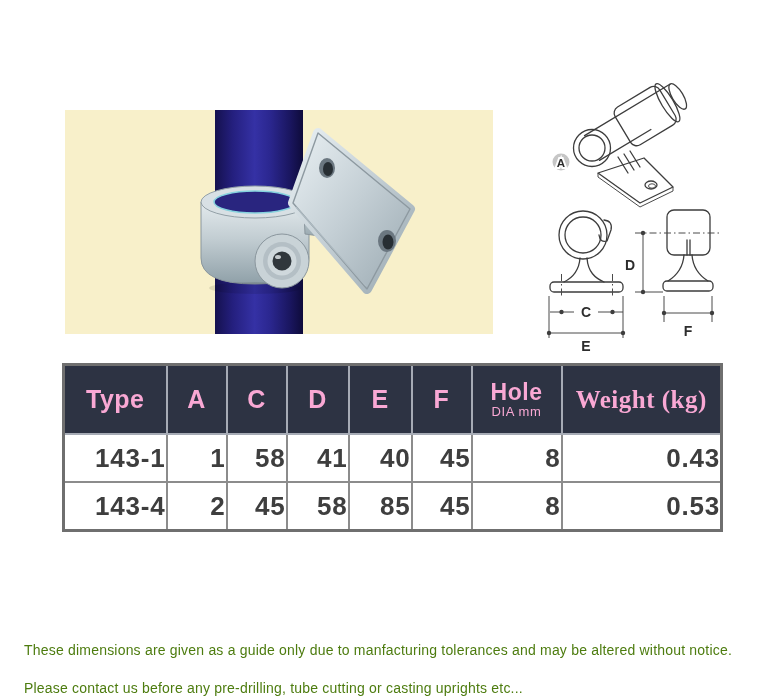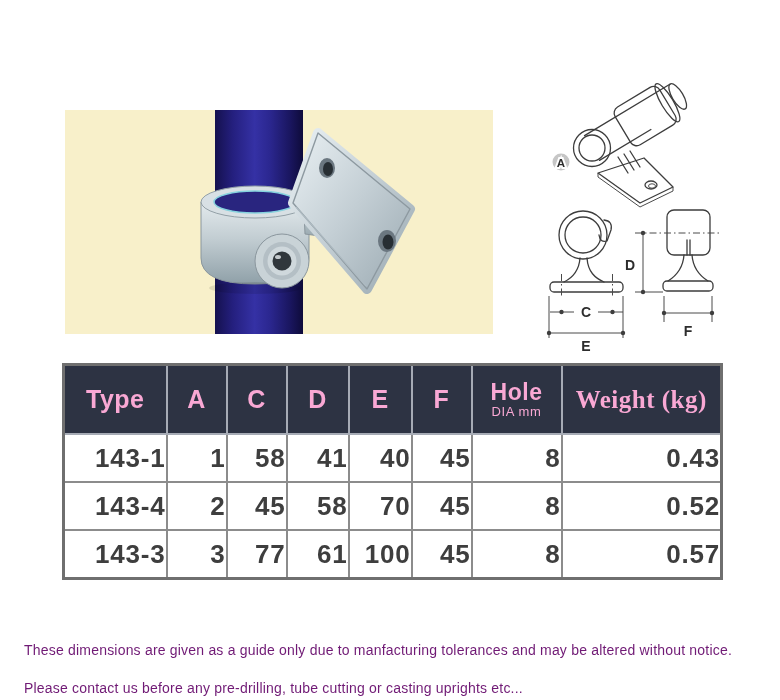--- a/index.html
+++ b/index.html
@@ -42,21 +42,21 @@
     font-size:26px;font-weight:700;color:#3e3e3e;letter-spacing:0.8px;
     background:#ffffff;
   }
   .hole-main{font-size:23px;line-height:25px;}
   .hole-sub{font-size:13px;font-weight:normal;line-height:14px;letter-spacing:0.6px;}
   .th-weight{font-size:24px;font-family:Liberation Serif, serif;}
 
   
   .note{
     position:absolute;left:24px;width:740px;
-    font-size:14px;color:#701a75;letter-spacing:0.2px;
+    font-size:14px;color:#4d7c0f;letter-spacing:0.2px;
   }
   .note1{top:642px;}
   .note2{top:680px;}
 </style>
 </head>
 <body>
 
 <div class="photo">
   <svg viewBox="0 0 428 224">
     <defs>
@@ -221,32 +221,22 @@
       <td>40</td>
       <td>45</td>
       <td>8</td>
       <td>0.43</td>
     </tr>
     <tr>
       <td>143-4</td>
       <td>2</td>
       <td>45</td>
       <td>58</td>
-      <td>70</td>
+      <td>85</td>
       <td>45</td>
       <td>8</td>
-      <td>0.52</td>
-    </tr>
-    <tr>
-      <td>143-3</td>
-      <td>3</td>
-      <td>77</td>
-      <td>61</td>
-      <td>100</td>
-      <td>45</td>
-      <td>8</td>
-      <td>0.57</td>
+      <td>0.53</td>
     </tr>
   </tbody>
 </table>
 
 <div class="note note1">These dimensions are given as a guide only due to manfacturing tolerances and may be altered without notice.</div>
 <div class="note note2">Please contact us before any pre-drilling, tube cutting or casting uprights etc...</div>
 
 </body></html>

